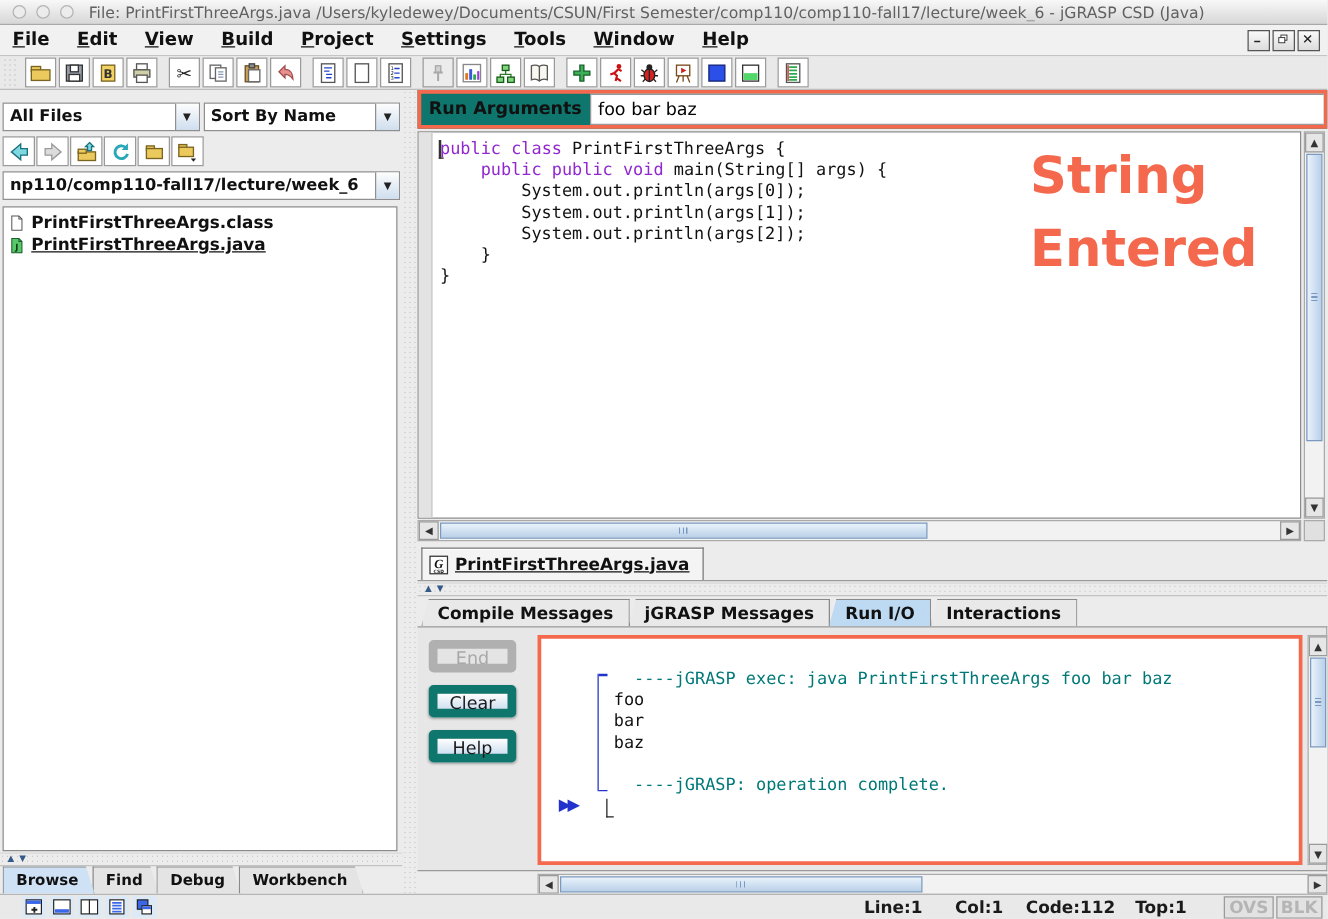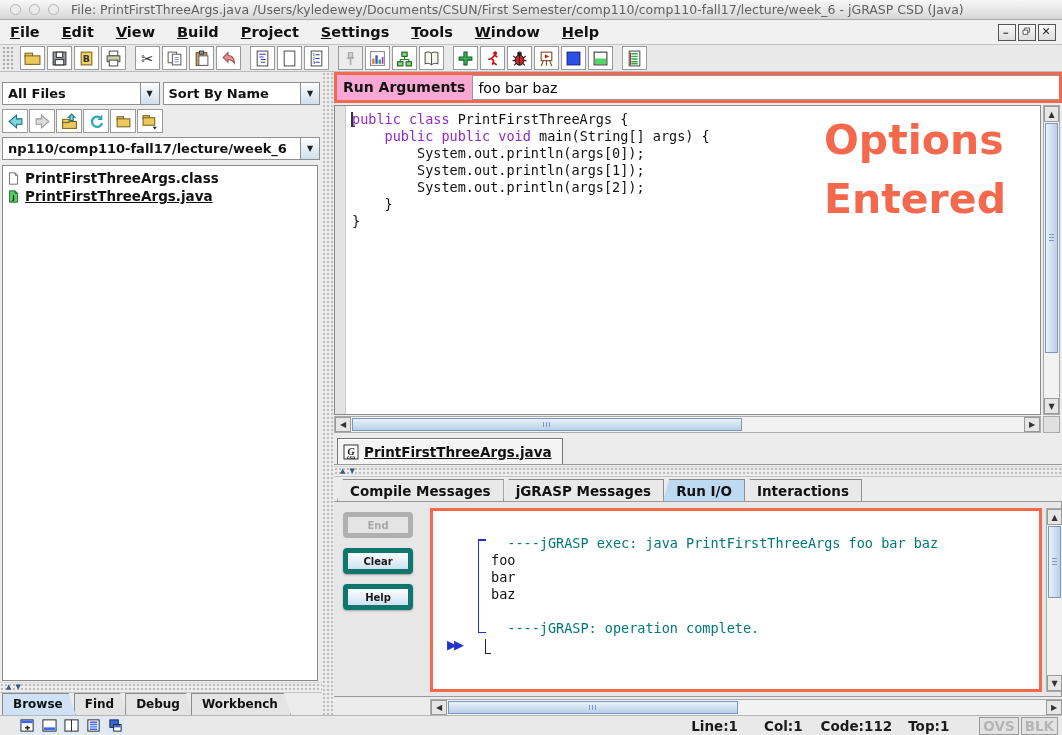--- a/index.html
+++ b/index.html
@@ -48,21 +48,21 @@
   .left-tabs { position:absolute; bottom:0; left:2px; height:22px; display:flex; align-items:flex-end; }
   .ltab { height:22px; padding:3px 12px 0 10px; font-weight:bold; font-size:12px; border:1px solid #8a8a8a; border-bottom:none; background:#e4e4e4; clip-path:polygon(0 0, calc(100% - 7px) 0, 100% 100%, 0 100%); margin-right:-2px; }
   .ltab.active { background:#cfe2f5; position:relative; z-index:2; }
 
   
   .v-splitter { position:absolute; top:72px; left:322px; width:12px; bottom:20px; background-image:radial-gradient(#bdbdbd 25%, transparent 27%); background-size:4px 4px; background-color:#ececec; }
 
   
   .right-panel { position:absolute; top:72px; left:334px; right:0; bottom:20px; }
 
-  .run-args { position:absolute; top:0; left:0; right:0; height:31px; border:3px solid var(--annotation); background:#f9a8d4; display:flex; align-items:stretch; }
+  .run-args { position:absolute; top:0; left:0; right:0; height:31px; border:3px solid var(--annotation); background:#0f766e; display:flex; align-items:stretch; }
   .ra-label { font-weight:bold; font-size:14px; padding:4px 7px 0 6px; white-space:nowrap; }
   .ra-input { flex:1; border:1px solid #999; border-right:none; font-family:"DejaVu Sans",sans-serif; font-size:14px; padding-left:5px; outline:none; background:#fff; }
 
   .editor { position:absolute; top:33px; left:0; width:707px; height:310px; background:#fff; border:1px solid #8a8a8a; display:flex; }
   .gutter { width:11px; background:#e3e3e3; border-right:1px solid #c9c9c9; }
   .code-area { position:relative; flex:1; padding:5px 0 0 6px; font-family:"DejaVu Sans Mono", monospace; font-size:13.5px; line-height:17px; }
   .code-line { white-space:pre; }
   .kw { color:var(--keyword); }
   .caret { position:absolute; left:5px; top:6px; width:1.5px; height:15px; background:#333; }
   .caret::after { content:""; position:absolute; left:0; bottom:0; width:4px; height:1.5px; background:#333; }
@@ -92,21 +92,21 @@
   .etab svg { width:16px; height:16px; }
 
   .center-split { position:absolute; top:394px; left:0; right:0; }
 
   .msg-tabs { position:absolute; top:406px; left:3px; height:23px; display:flex; align-items:flex-end; }
   .mtab { height:22px; padding:3px 12px 0 12px; font-weight:bold; font-size:13.5px; border:1px solid #8a8a8a; border-bottom:none; background:#e9e9e9; clip-path:polygon(6px 0, 100% 0, 100% 100%, 0 100%); margin-right:-1px; }
   .mtab.active { background:#bed9f2; z-index:2; position:relative; }
 
   .runio { position:absolute; top:429px; left:0; right:0; height:196px; background:#e7e7e7; border:1px solid #9a9a9a; border-left:none; }
   .io-buttons { position:absolute; left:9px; top:10px; width:70px; display:flex; flex-direction:column; gap:10px; }
-  .btn { width:70px; height:26px; border:5px solid #0f766e; border-radius:4px; background:linear-gradient(#fefefe,#cfe0f1); font-family:"DejaVu Sans",sans-serif; font-weight:bold; font-size:10px; color:#1a1a1a; box-shadow:0 1px 2px rgba(0,0,0,.3); }
+  .btn { width:70px; height:26px; border:7px solid #0f766e; border-radius:4px; background:linear-gradient(#fefefe,#cfe0f1); font-family:"DejaVu Sans",sans-serif; font-weight:normal; font-size:14px; color:#1a1a1a; box-shadow:0 1px 2px rgba(0,0,0,.3); }
   .btn:disabled { color:#a8a8a8; background:#e4e4e4; border-color:#b0b0b0; box-shadow:none; }
   .io-output { position:absolute; left:96px; top:6px; width:612px; height:184px; border:3px solid var(--annotation); background:#fff; overflow:hidden; }
   .io-inner { position:relative; padding:24px 0 0 58px; font-family:"DejaVu Sans Mono", monospace; font-size:13.5px; line-height:17px; }
   .console-line { white-space:pre; min-height:17px; color:#111; }
   .console-line.system { color:var(--system); }
   .io-bracket { position:absolute; left:45px; top:28px; height:94px; width:8px; border-left:1.5px solid var(--prompt); }
   .io-bracket::before, .io-bracket::after { content:""; position:absolute; left:0; width:7px; height:1.5px; background:var(--prompt); }
   .io-bracket::before { top:0; } .io-bracket::after { bottom:0; }
   .io-prompt { position:absolute; left:14px; top:125px; color:var(--prompt); font-size:13px; letter-spacing:-3px; font-family:"DejaVu Sans",sans-serif; }
   .io-caret { position:absolute; left:52px; top:128px; width:6px; height:15px; border-left:1.5px solid #222; border-bottom:1.5px solid #222; }
@@ -433,21 +433,21 @@
         <div>
             <div class="code-line"><span class="kw">public</span><span> </span><span class="kw">class</span><span> PrintFirstThreeArgs {</span></div>
             <div class="code-line"><span>    </span><span class="kw">public</span><span> </span><span class="kw">public</span><span> </span><span class="kw">void</span><span> main(String[] args) {</span></div>
             <div class="code-line"><span>        System.out.println(args[0]);</span></div>
             <div class="code-line"><span>        System.out.println(args[1]);</span></div>
             <div class="code-line"><span>        System.out.println(args[2]);</span></div>
             <div class="code-line"><span>    }</span></div>
             <div class="code-line"><span>}</span></div>
           </div>
         <div class="annotation">
-          <div>Options</div>
+          <div>String</div>
           <div>Entered</div>
         </div>
       </div>
     </div>
     <div class="vscroll editor-vscroll">
       <span class="sb-arrow up">▲</span>
       <div class="vthumb" style="top:17px; height:230px;">
           <span class="grip"></span>
         </div>
       <span class="sb-arrow down">▼</span>

